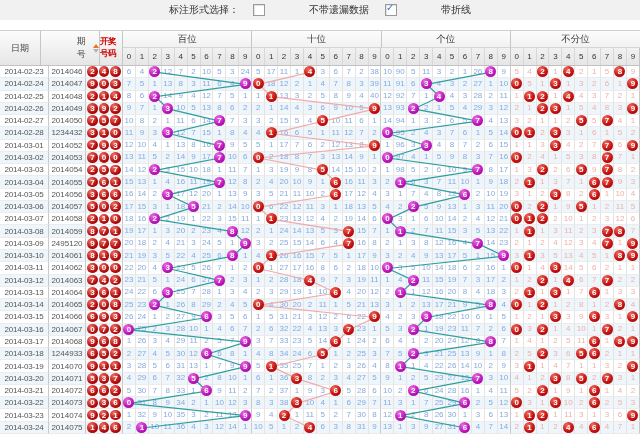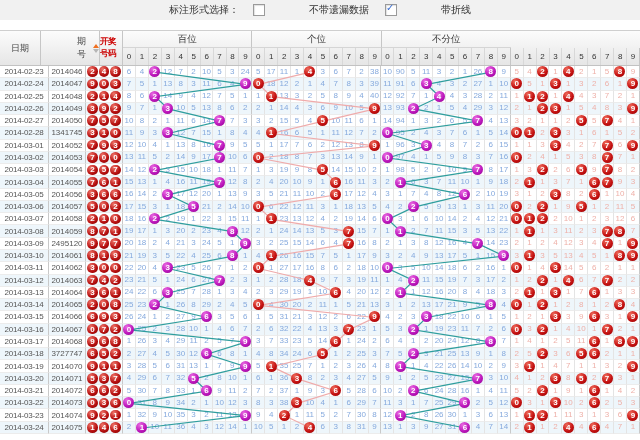--- a/index.html
+++ b/index.html
@@ -83,20 +83,21 @@
       <span>期号</span>
       <span class="sort">
           <i class="up"></i>
           <i class="dn"></i>
         </span>
     </div>
     <div class="th-left th-nums">开奖号码</div>
     <div class="th-groups">
       <div class="g-titles" id="gTitles">
           <div class="g-title">百位</div>
+          <div class="g-title">十位</div>
           <div class="g-title">个位</div>
           <div class="g-title">不分位</div>
         </div>
       <div class="g-digits" id="gDigits">
           <div class="g-digit">0</div>
           <div class="g-digit">1</div>
           <div class="g-digit">2</div>
           <div class="g-digit">3</div>
           <div class="g-digit">4</div>
           <div class="g-digit">5</div>
@@ -792,21 +793,21 @@
         <div class="c num even">
           <div class="v v-pink">4</div>
         </div>
         <div class="c num gb even">
           <div class="v v-pink">1</div>
         </div>
         <div class="c gb odd">
           <div class="date-txt">2014-02-28</div>
         </div>
         <div class="c gb odd">
-          <div class="period-txt">1341745</div>
+          <div class="period-txt">1234432</div>
         </div>
         <div class="c gb balls odd">
           <div class="ball">3</div>
           <div class="ball">1</div>
           <div class="ball">0</div>
         </div>
         <div class="c num odd">
           <div class="v v-blue">11</div>
         </div>
         <div class="c num odd">
@@ -3150,21 +3151,21 @@
         <div class="c num even">
           <div class="circle c-red">8</div>
         </div>
         <div class="c num gb even">
           <div class="circle c-red">9</div>
         </div>
         <div class="c gb odd">
           <div class="date-txt">2014-03-18</div>
         </div>
         <div class="c gb odd">
-          <div class="period-txt">3727747</div>
+          <div class="period-txt">1244933</div>
         </div>
         <div class="c gb balls odd">
           <div class="ball">6</div>
           <div class="ball">5</div>
           <div class="ball">2</div>
         </div>
         <div class="c num odd">
           <div class="v v-blue">2</div>
         </div>
         <div class="c num odd">

